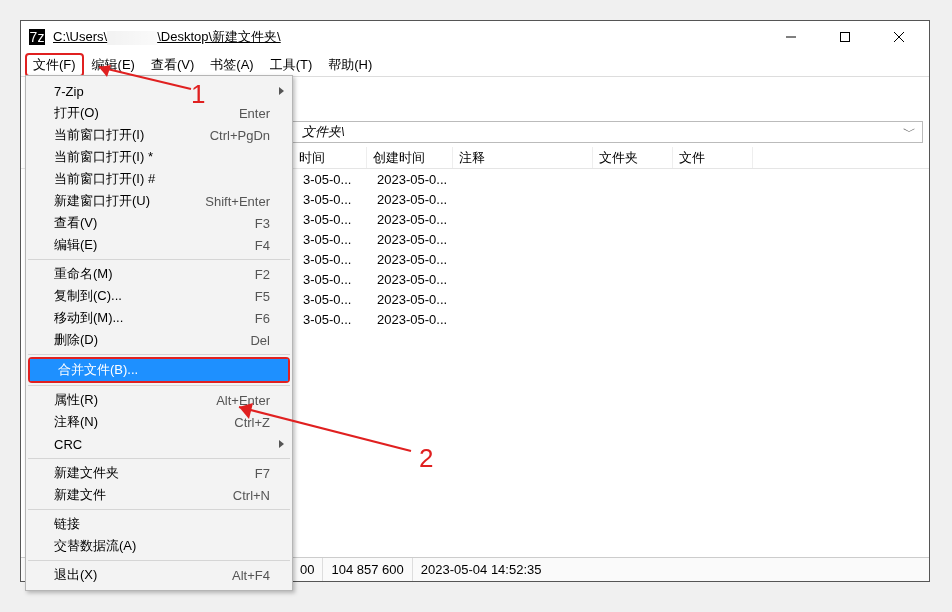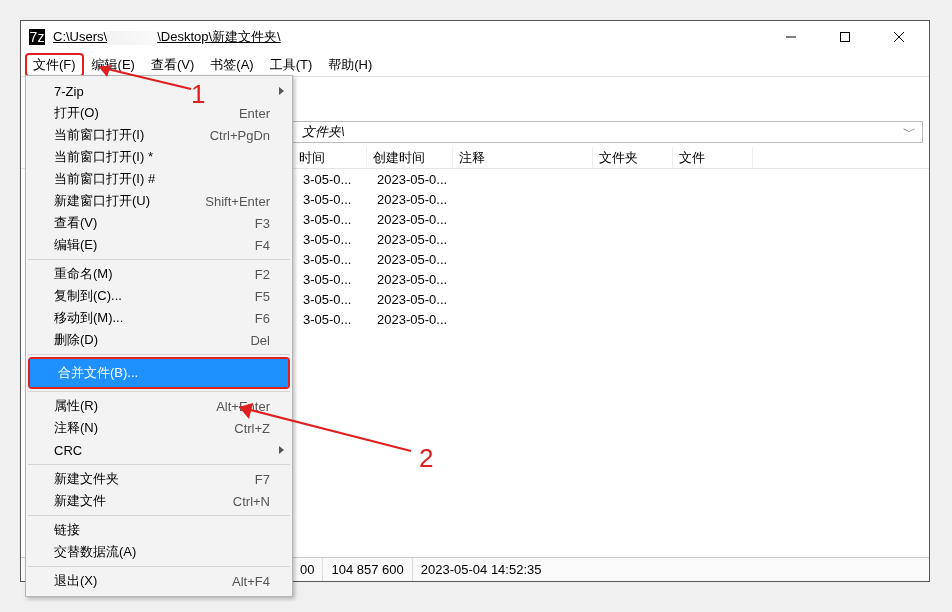--- a/index.html
+++ b/index.html
@@ -145,21 +145,21 @@
   border-left: 5px solid #555;
   border-top: 4px solid transparent;
   border-bottom: 4px solid transparent;
 }
 .dd-sub { position: relative; }
 .dd-highlight {
   border: 2px solid #e02020;
   border-radius: 4px;
   margin: -1px 2px;
 }
-.dd-highlight .dd-item { height: 28px; }
+.dd-highlight .dd-item { height: 22px; }
 
 .statusbar {
   height: 24px;
   border-top: 1px solid #ccc;
   display: flex;
   align-items: center;
   padding: 0 6px;
   background: #fafafa;
 }
 .status-seg {

